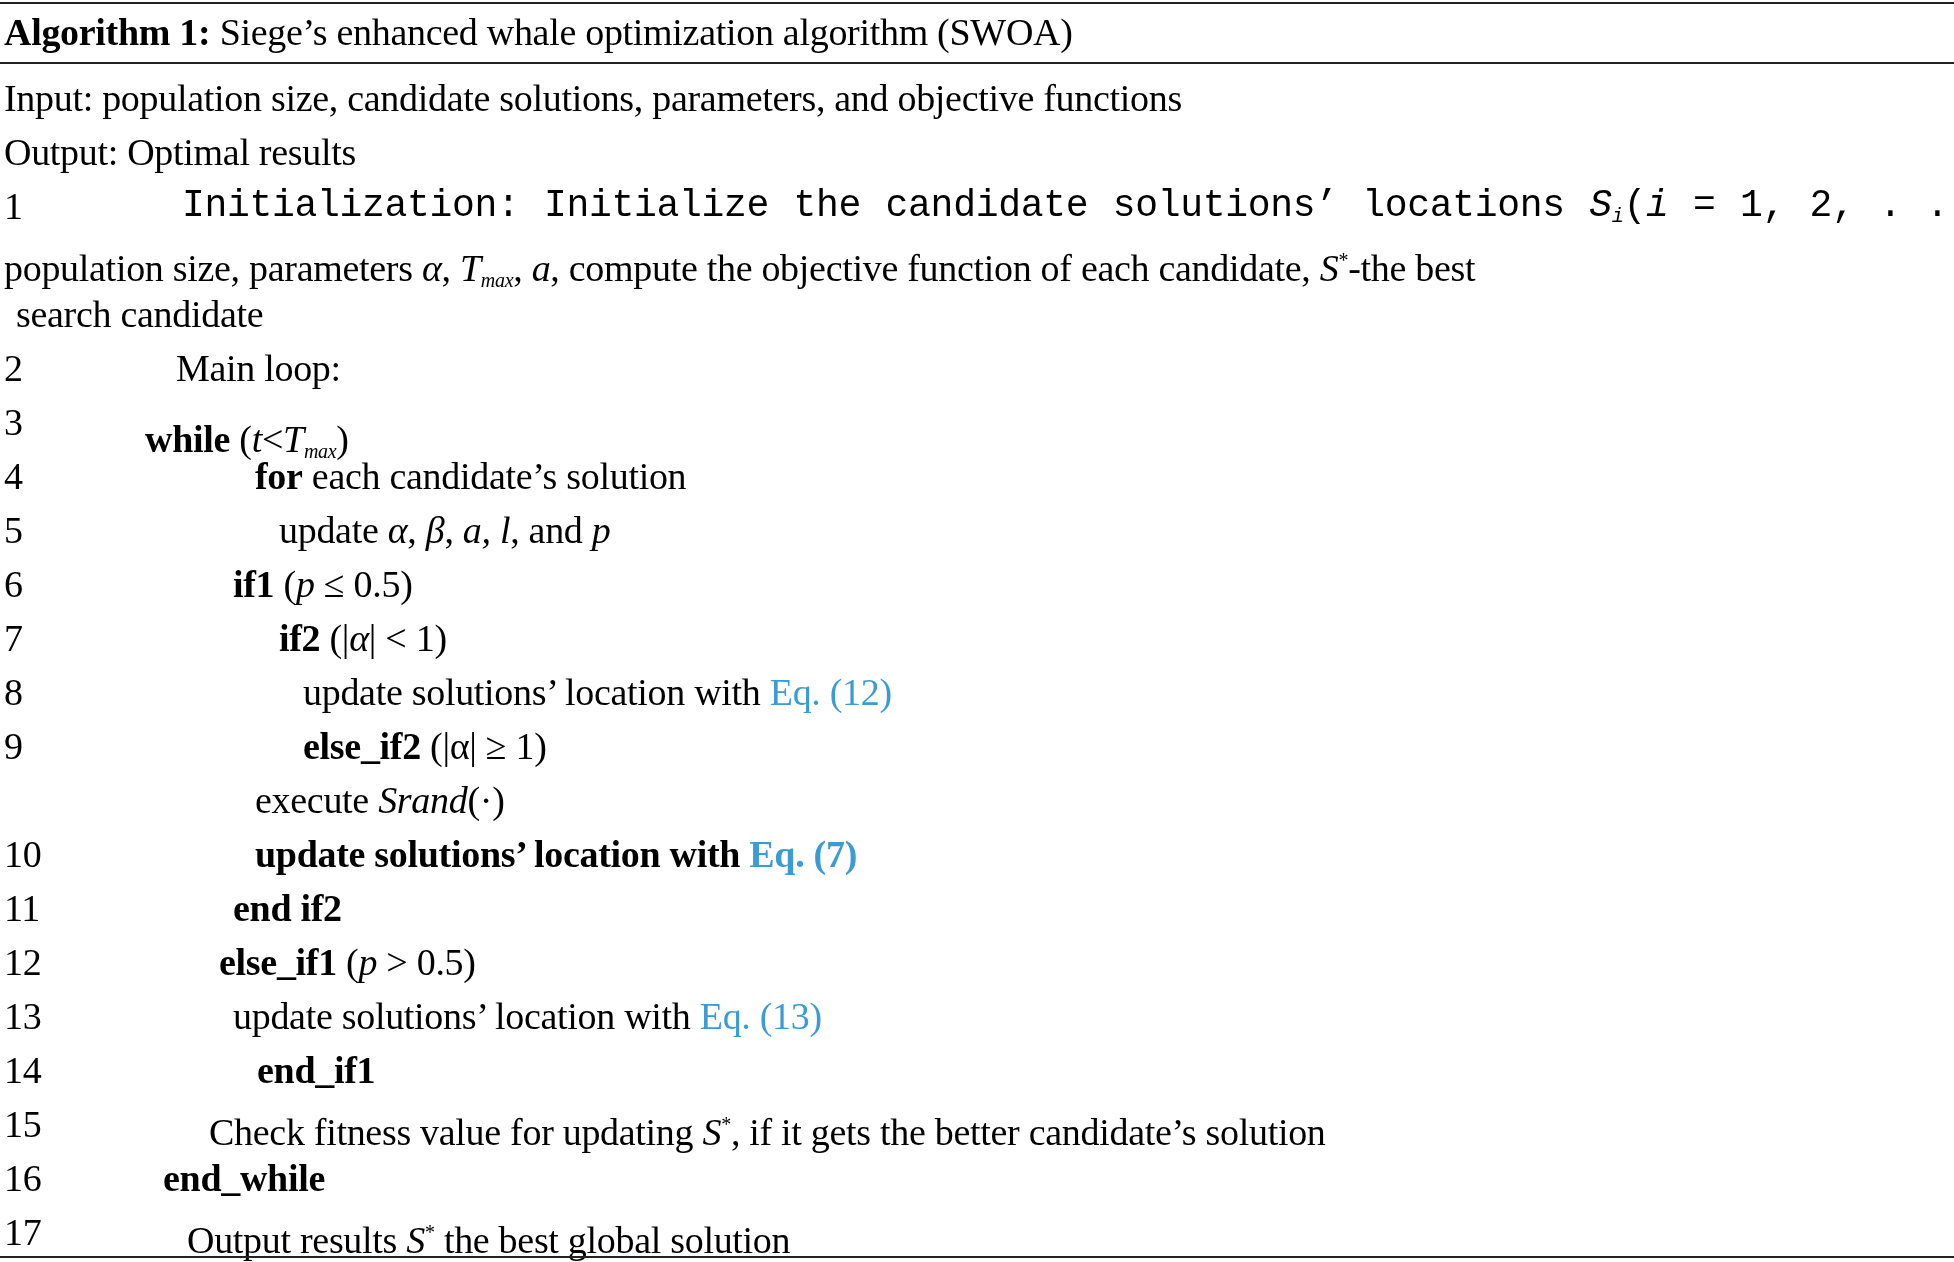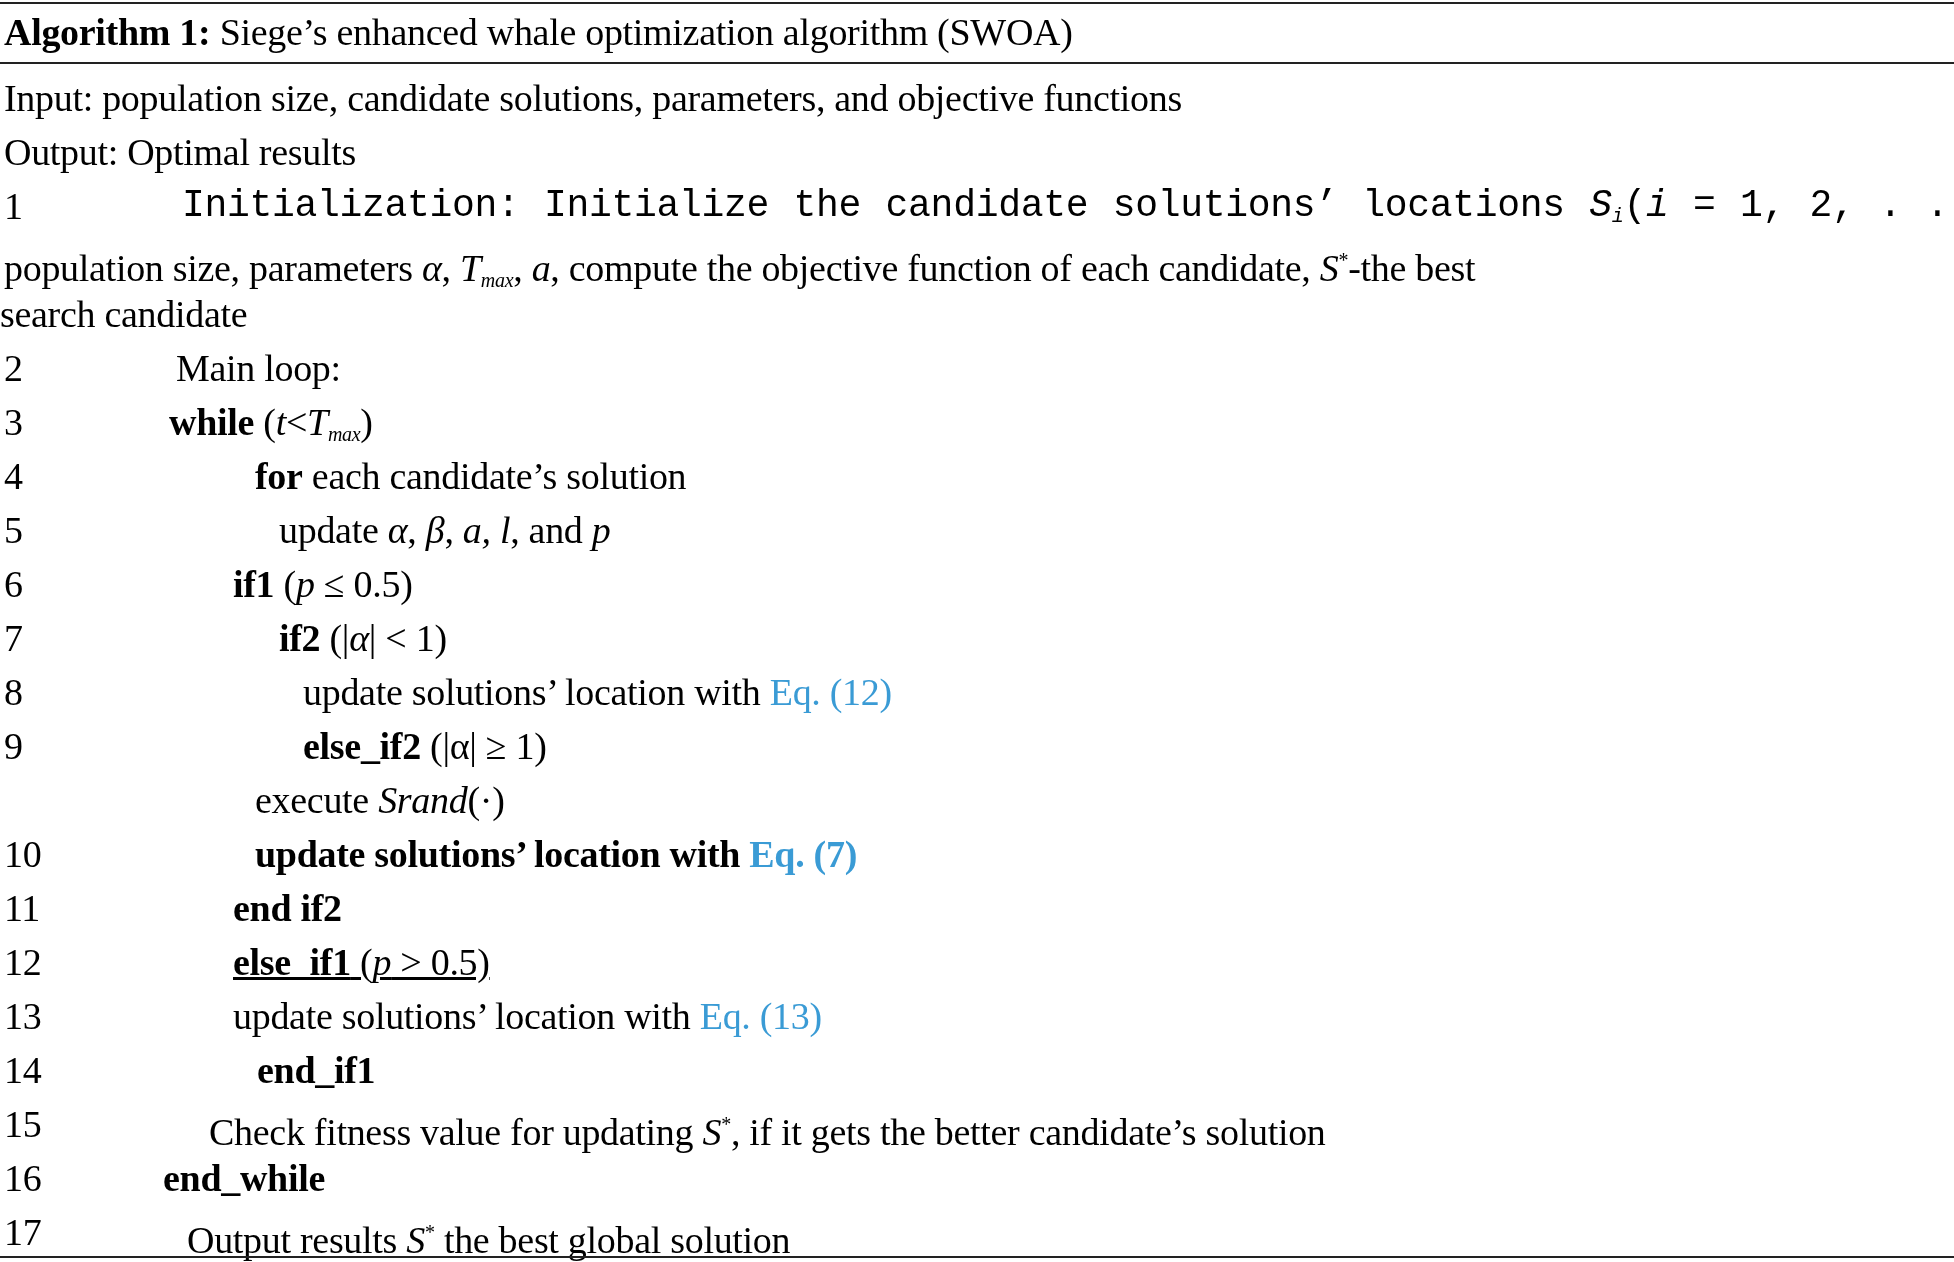--- a/index.html
+++ b/index.html
@@ -44,31 +44,31 @@
     <span class="txt" style="left:182px; right:4px; text-align:justify; text-align-last:justify; word-spacing:2px;font-family:Liberation Mono, monospace;">
       <span>Initialization: Initialize the candidate solutions’ locations </span><i>S</i><span class="sub">i</span><span>(</span><i>i</i><span> = 1, 2, . . . , </span><i>N</i><span>), </span><span class="link">Eq. (9)</span><span>, </span><i>N</i><span>-</span>
     </span>
   </div>
   <div class="line" style="top:238px;">
     <span class="just">
       <span>population size, parameters </span><i>α</i><span>, </span><i>T</i><span class="sub">max</span><span>, </span><i>a</i><span>, compute the objective function of each candidate, </span><i>S</i><span class="sup">*</span><span>-the best</span>
     </span>
   </div>
   <div class="line" style="top:292px;">
-    <span class="txt" style="left:0;text-align:center;">search candidate</span>
+    <span class="txt" style="left:16px;text-align:center;">search candidate</span>
   </div>
 
   <div class="line" style="top:346px;">
     <span class="num">2</span>
     <span class="txt" style="left:176px;">Main loop:</span>
   </div>
 
   <div class="line" style="top:400px;">
     <span class="num">3</span>
-    <span class="txt" style="left:169px;">
+    <span class="txt" style="left:145px;margin-top:17px;">
       <b>while</b><span> (</span><i>t</i><span>&lt;</span><i>T</i><span class="sub">max</span><span>)</span>
     </span>
   </div>
 
   <div class="line" style="top:454px;">
     <span class="num">4</span>
     <span class="txt" style="left:255px;">
       <b>for</b><span> each candidate’s solution</span>
     </span>
   </div>
@@ -124,21 +124,21 @@
 
   <div class="line" style="top:886px;">
     <span class="num">11</span>
     <span class="txt" style="left:233px;">
       <b>end if2</b>
     </span>
   </div>
 
   <div class="line" style="top:940px;">
     <span class="num">12</span>
-    <span class="txt" style="left:233px;text-decoration:underline;">
+    <span class="txt" style="left:219px;">
       <b>else_if1</b><span> (</span><i>p</i><span> &gt; 0.5)</span>
     </span>
   </div>
 
   <div class="line" style="top:994px;">
     <span class="num">13</span>
     <span class="txt" style="left:233px;">
       <span>update solutions’ location with </span><span class="link">Eq. (13)</span>
     </span>
   </div>

